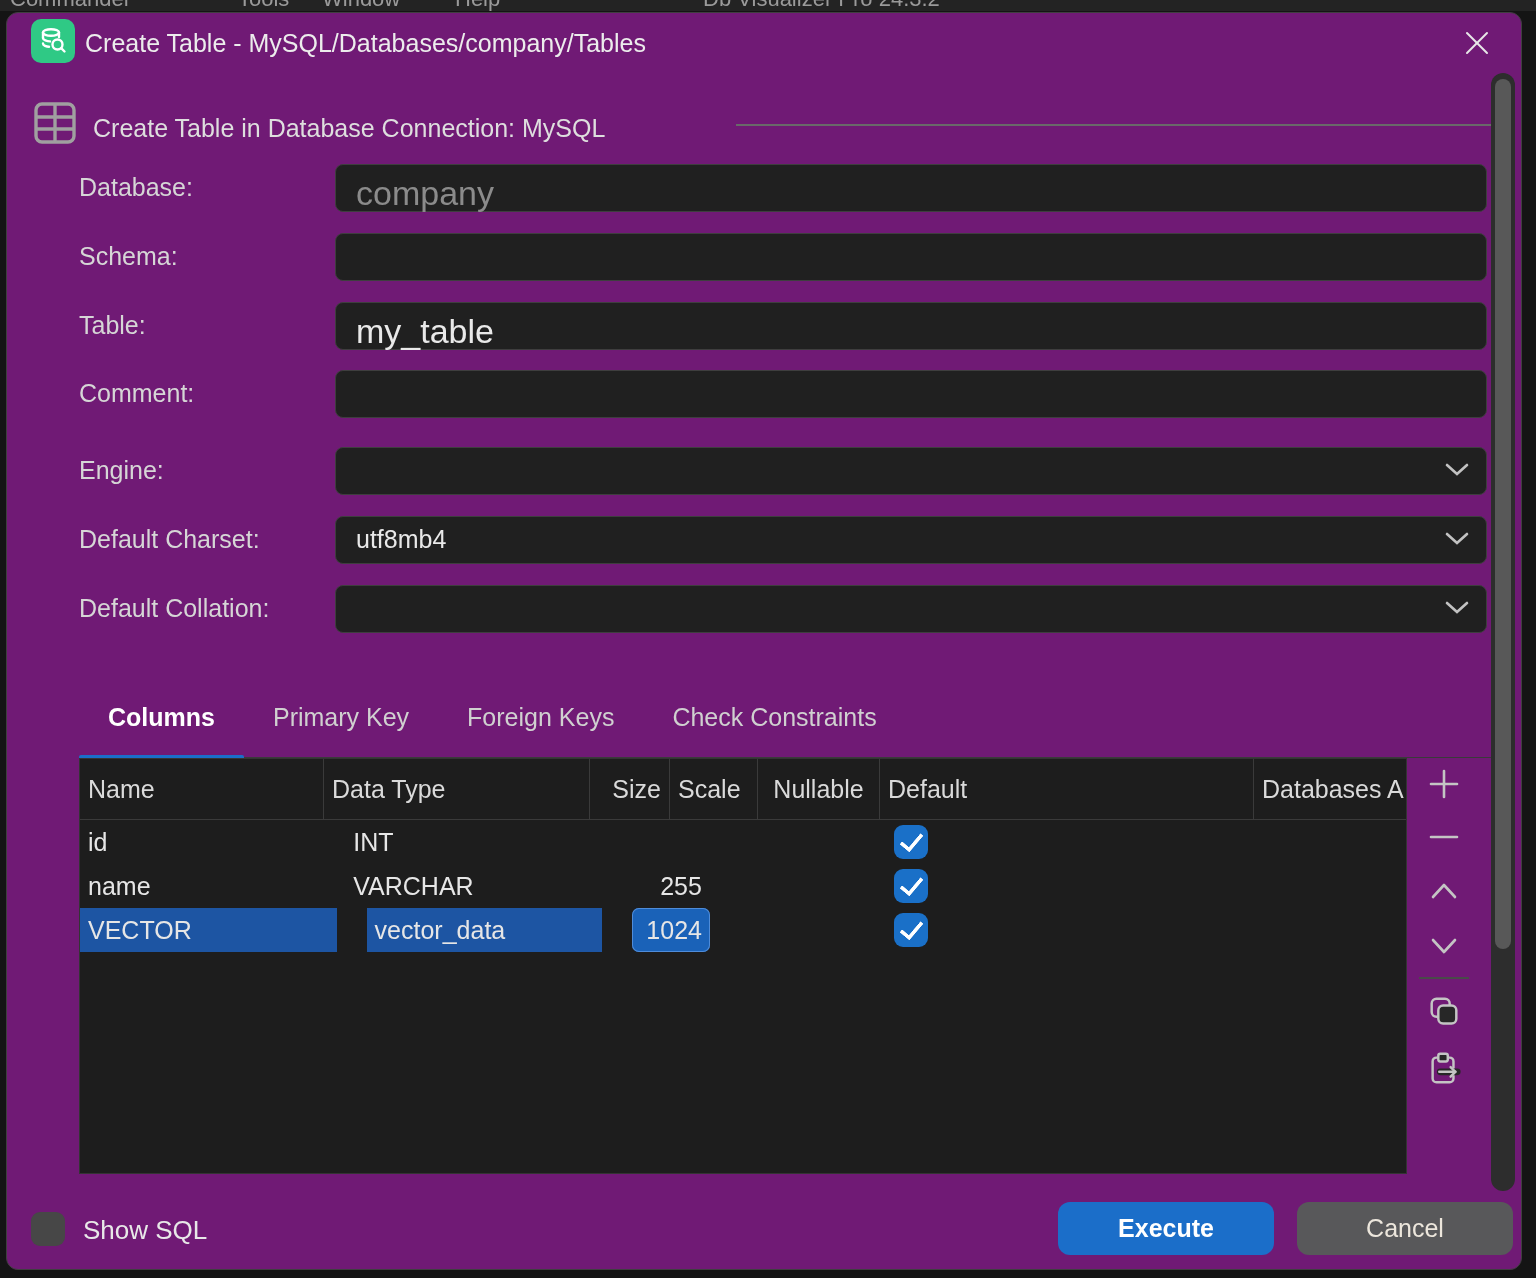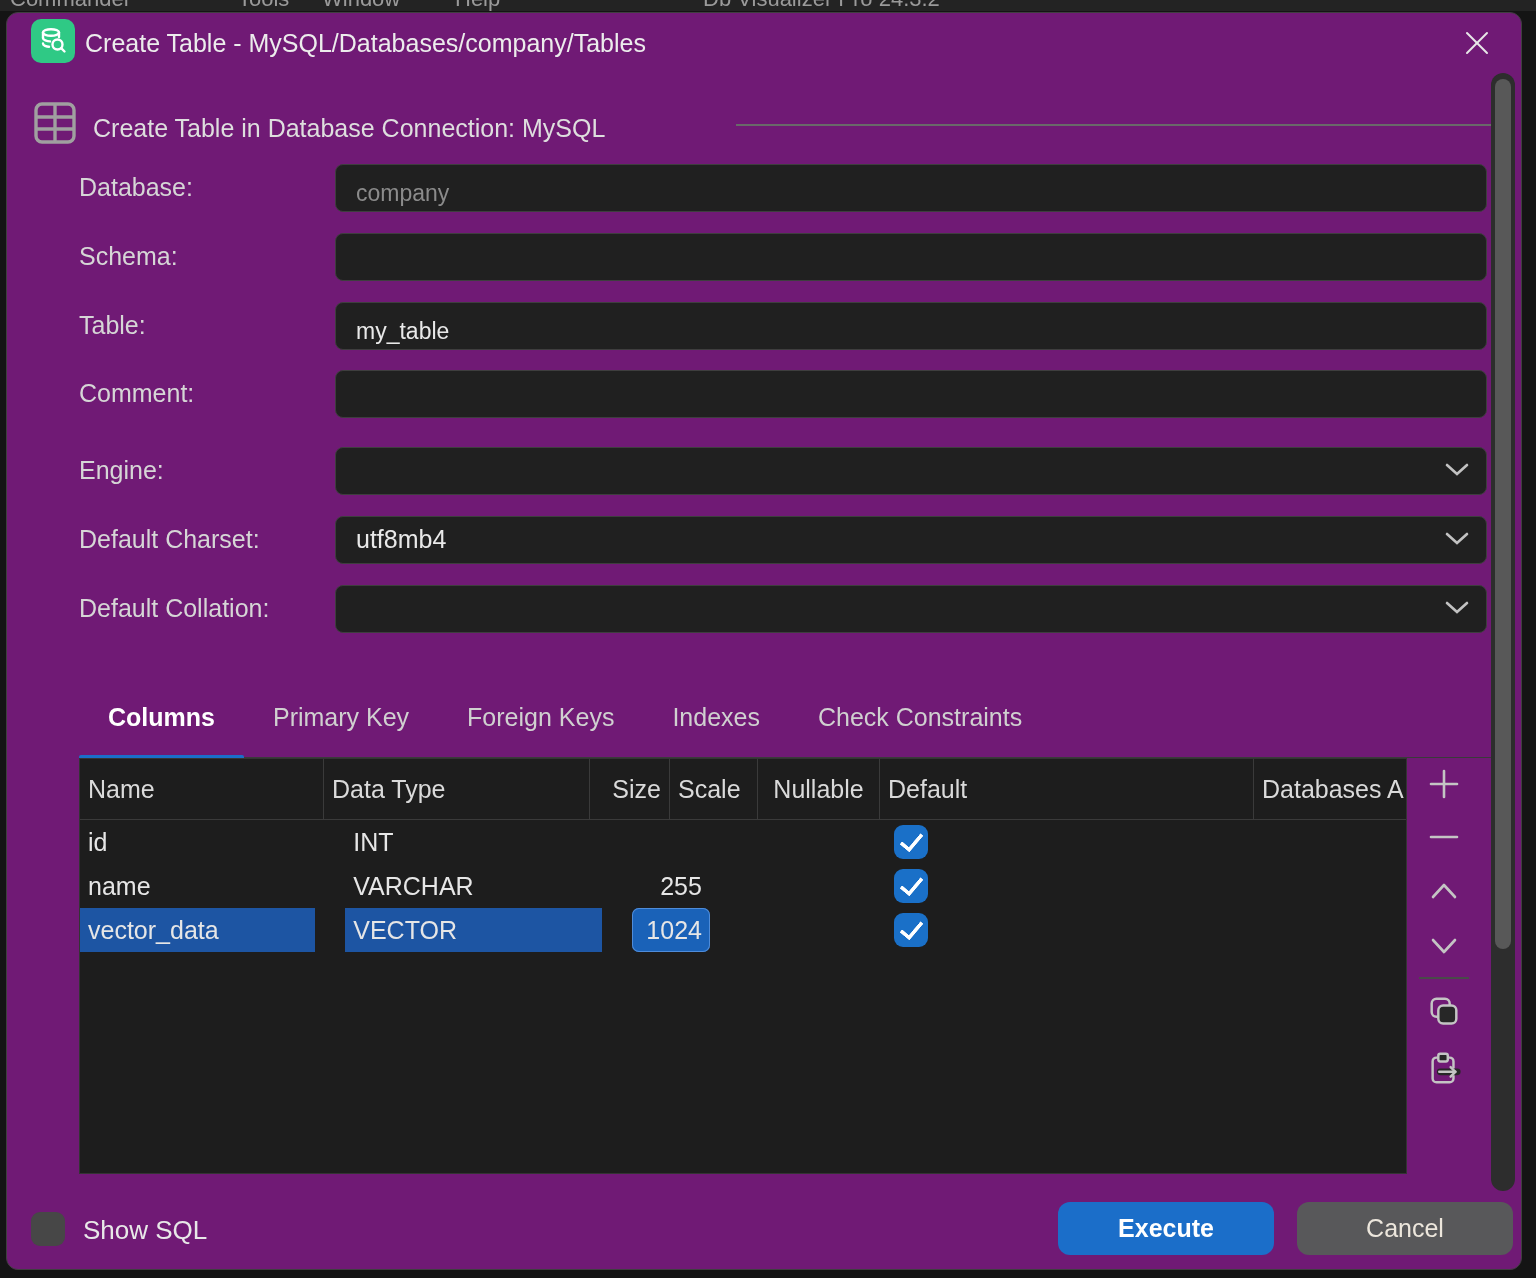--- a/index.html
+++ b/index.html
@@ -25,21 +25,21 @@
   .section-icon { position:absolute; left:24px; top:86px; }
   .section-label { position:absolute; left:86px; top:101px; font-size:25px; color:#dedede; white-space:nowrap; }
   .section-line { position:absolute; left:729px; top:111px; width:755px; height:2px; background:#696969; }
 
   
   .form-row { position:absolute; left:0; width:1484px; height:33px; display:flex; align-items:center; }
   .form-row .lbl { position:absolute; left:72px; font-size:25px; color:#d6d6d6; white-space:nowrap; }
   .field { position:absolute; left:328px; width:1152px; height:48px; background:#202020;
            border:1px solid #3e3e3e; border-radius:8px; display:flex; align-items:center; }
   .field input { width:100%; height:100%; background:transparent; border:none; outline:none;
-                 color:#e9e9e9; font-size:23px; padding:0 20px; font-family:inherit;margin-top:12px; }
+                 color:#e9e9e9; font-size:34px; padding:0 20px; font-family:inherit;margin-top:12px; }
   .field input.muted { color:#8b8b8b; }
   .field .sel-value { flex:1; font-size:25px; color:#e9e9e9; padding:0 20px; }
   .field .chev { position:absolute; right:16px; top:12px; }
 
   
   .tabs { position:absolute; left:72px; top:664px; width:1412px; height:81px;
           display:flex; align-items:stretch; border-bottom:1px solid #3a3a3a; }
   .tab { position:relative; padding:0 29px; display:flex; align-items:center;
          font-size:25px; color:#d0d0d0; cursor:pointer; }
   .tab.active { color:#ffffff; font-weight:bold; }
@@ -195,23 +195,20 @@
     <div class="tab active">
         <span>Columns</span>
       </div>
     <div class="tab">
         <span>Primary Key</span>
       </div>
     <div class="tab">
         <span>Foreign Keys</span>
       </div>
     <div class="tab">
-        <span>Indexes</span>
-      </div>
-    <div class="tab">
         <span>Check Constraints</span>
       </div>
   </div>
 
   <div class="grid">
     <div class="g-head">
       <div class="hc col-name">Name</div>
       <div class="hc col-type">Data Type</div>
       <div class="hc col-size">Size</div>
       <div class="hc col-scale">Scale</div>
@@ -238,22 +235,22 @@
       <div class="c col-size">255</div>
       <div class="c col-scale"></div>
       <div class="c col-null">
           <span class="check checked"></span>
         </div>
       <div class="c col-default"></div>
       <div class="c col-gen"></div>
     </div>
 
     <div class="g-row selected">
+      <div class="c col-type">VECTOR</div>
       <div class="c col-name">vector_data</div>
-      <div class="c col-type">VECTOR</div>
       <div class="c col-size">1024</div>
       <div class="c col-scale"></div>
       <div class="c col-null">
           <span class="check checked"></span>
         </div>
       <div class="c col-default"></div>
       <div class="c col-gen"></div>
     </div>
   </div>
 

